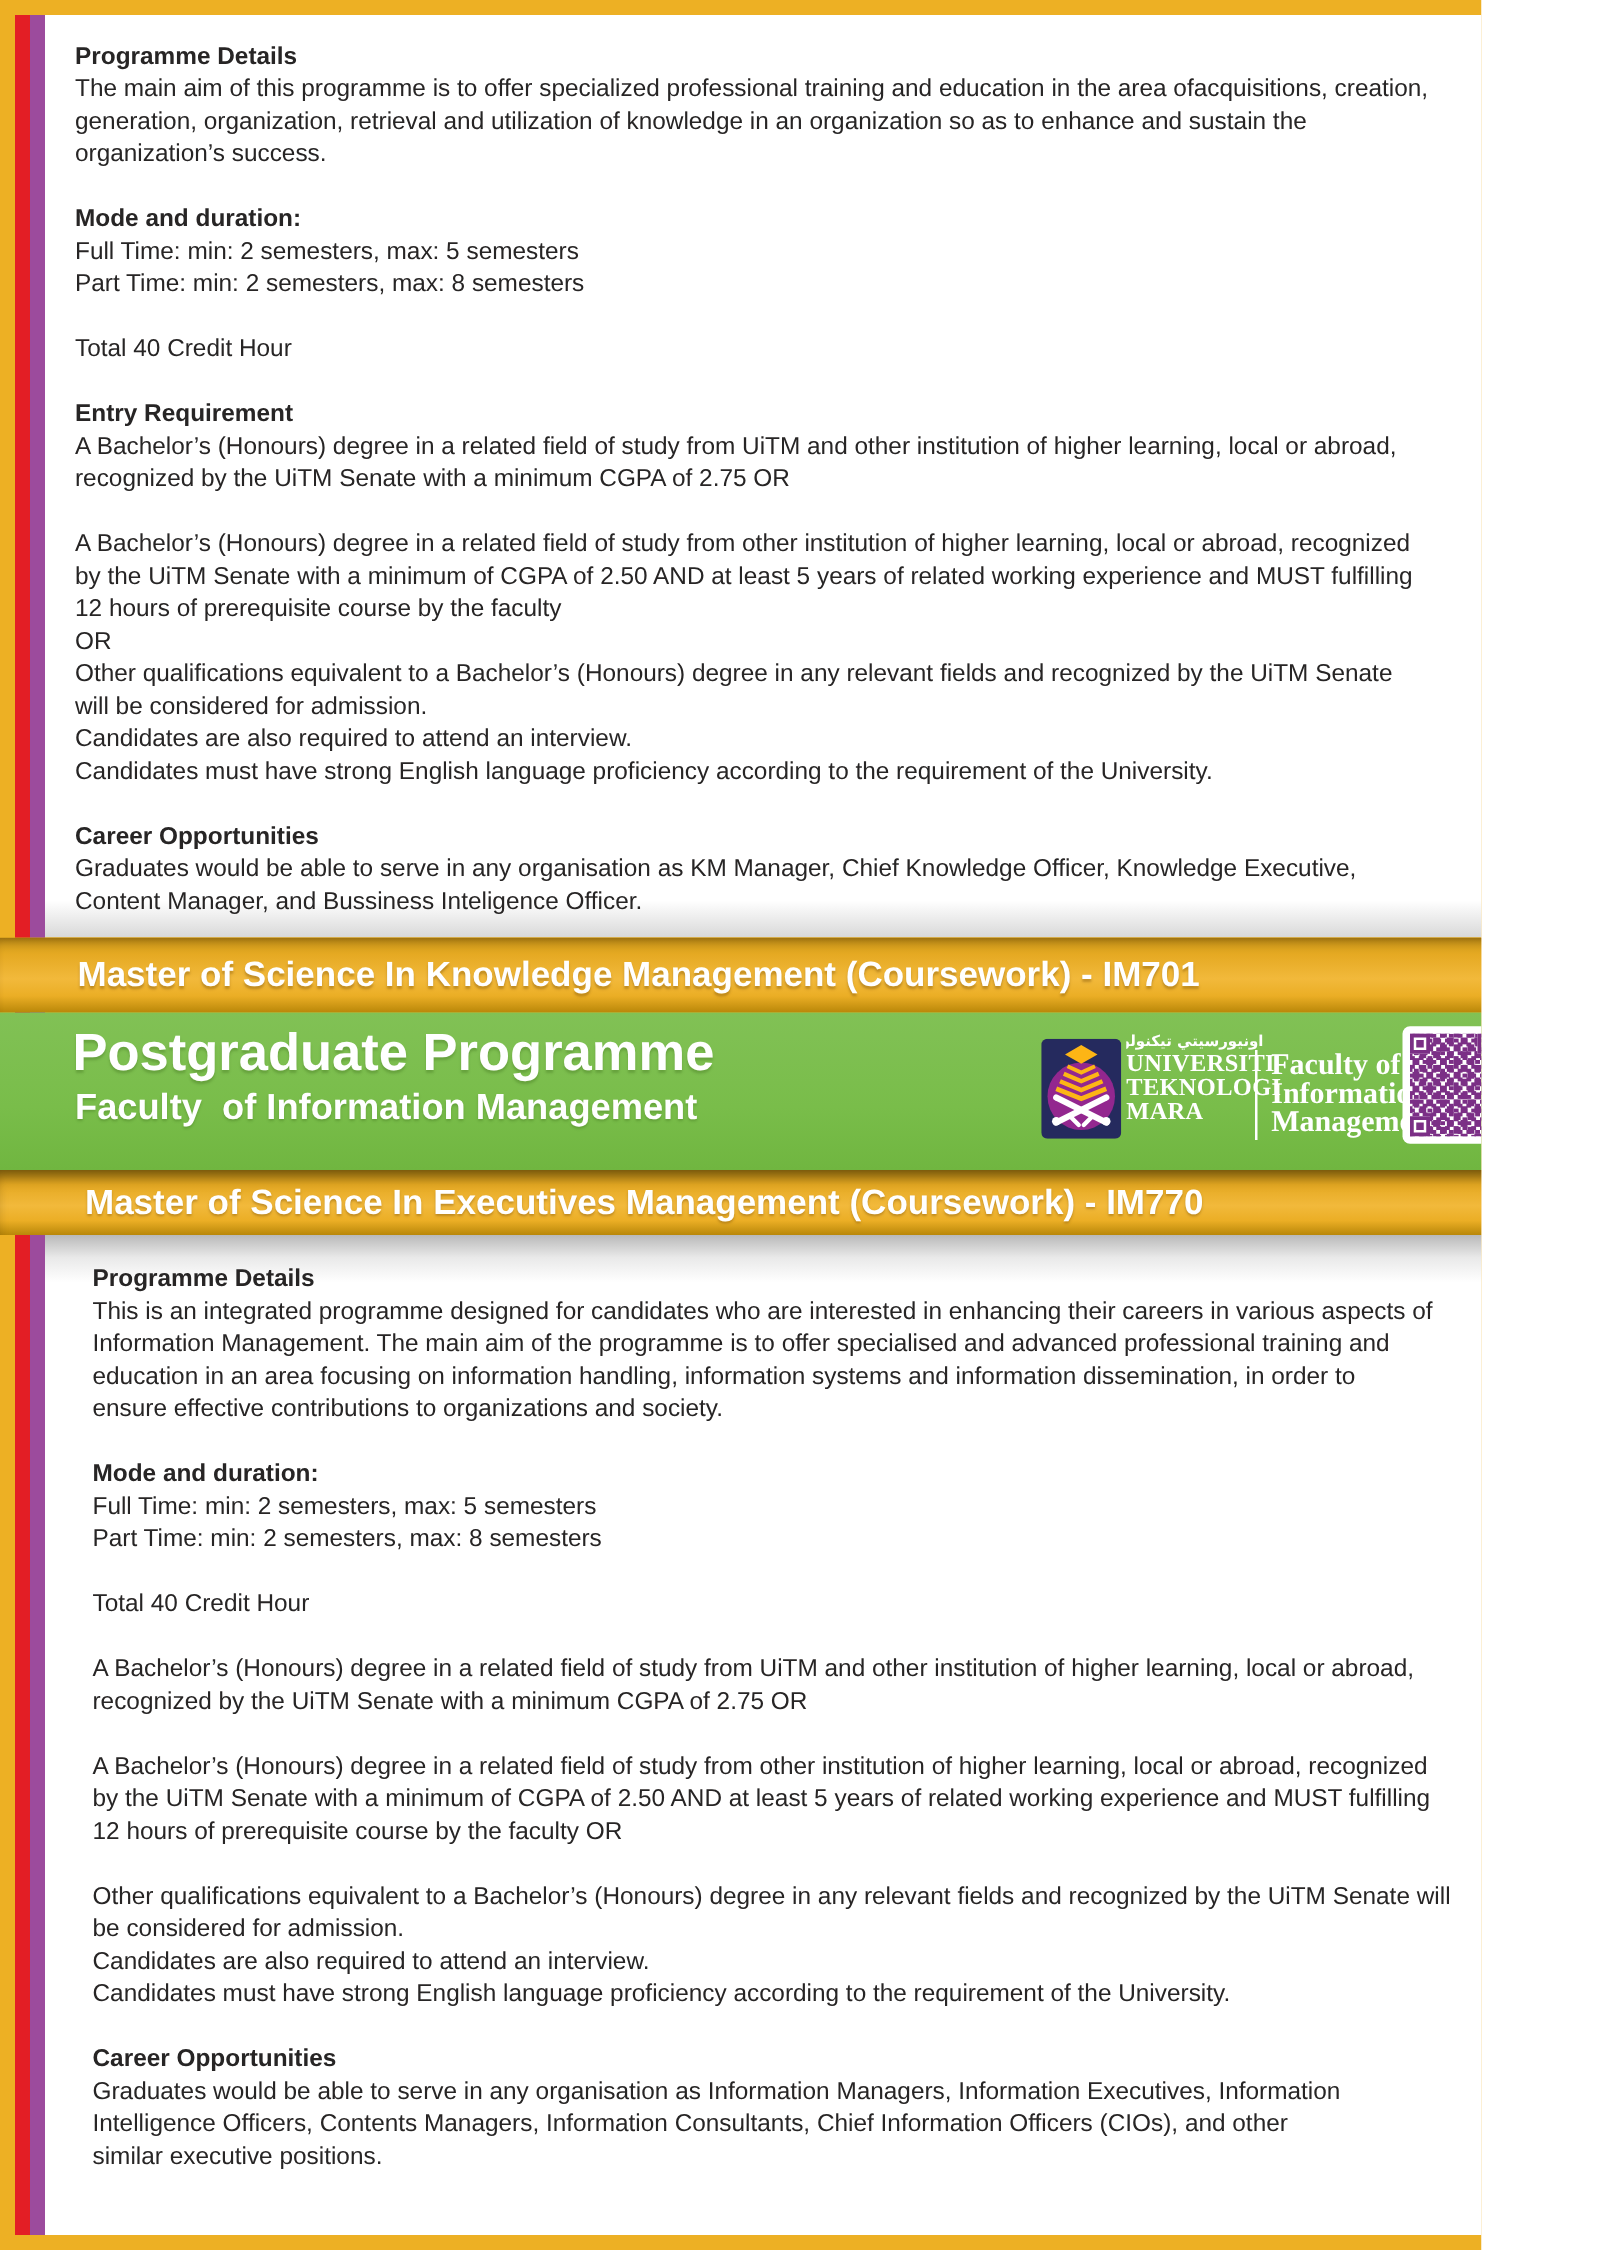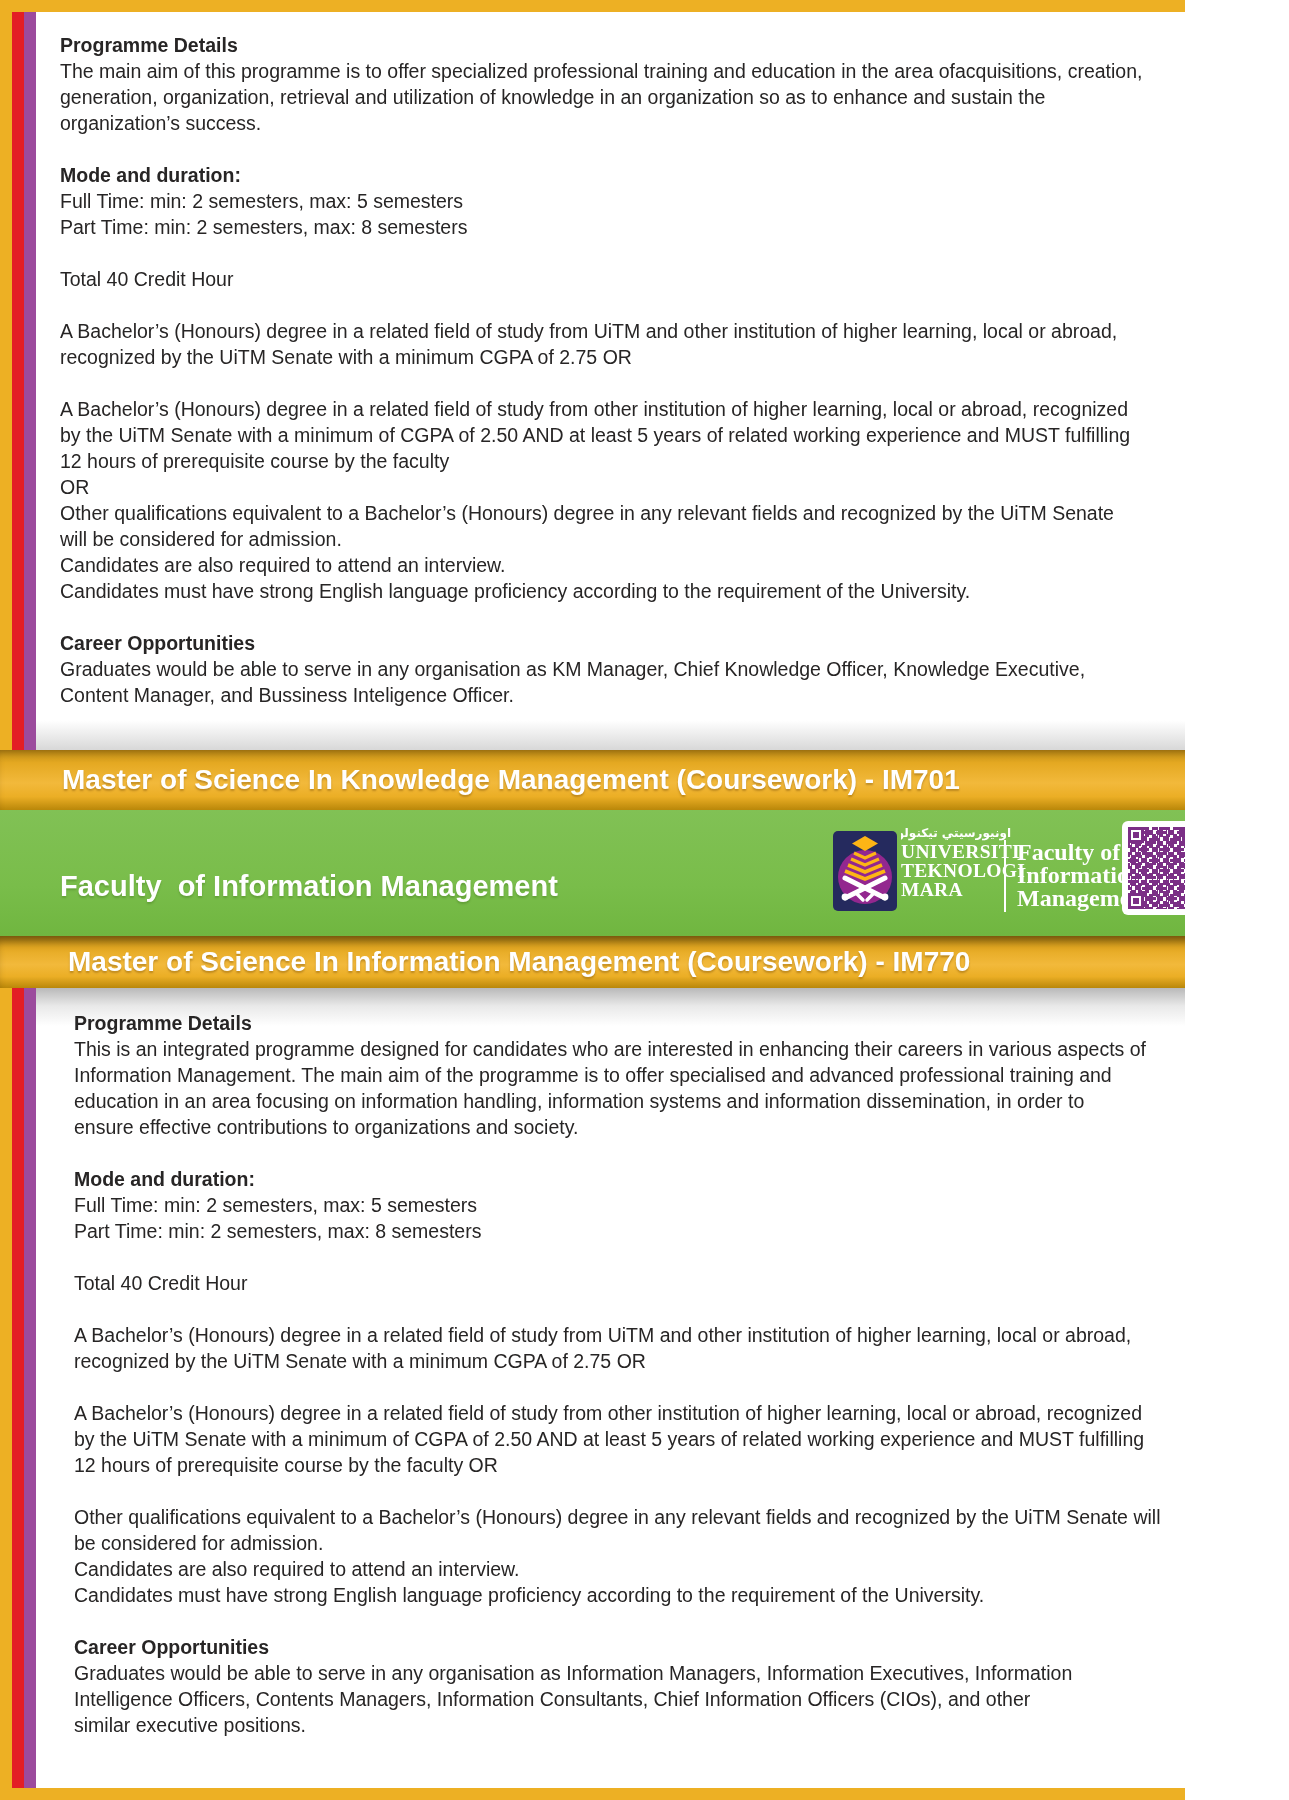--- a/index.html
+++ b/index.html
@@ -111,20 +111,21 @@
     </div>
     <div class="block">
       <div class="h">Mode and duration:</div>
       <div class="para">Full Time: min: 2 semesters, max: 5 semesters
 Part Time: min: 2 semesters, max: 8 semesters</div>
     </div>
     <div class="block">
       <div class="para">Total 40 Credit Hour</div>
     </div>
     <div class="block">
+      <div class="h">Entry Requirement</div>
       <div class="para">A Bachelor’s (Honours) degree in a related field of study from UiTM and other institution of higher learning, local or abroad,
 recognized by the UiTM Senate with a minimum CGPA of 2.75 OR</div>
       <div class="para gap-above">A Bachelor’s (Honours) degree in a related field of study from other institution of higher learning, local or abroad, recognized
 by the UiTM Senate with a minimum of CGPA of 2.50 AND at least 5 years of related working experience and MUST fulfilling
 12 hours of prerequisite course by the faculty
 OR
 Other qualifications equivalent to a Bachelor’s (Honours) degree in any relevant fields and recognized by the UiTM Senate
 will be considered for admission.
 Candidates are also required to attend an interview.
 Candidates must have strong English language proficiency according to the requirement of the University.</div>
@@ -134,20 +135,21 @@
       <div class="para">Graduates would be able to serve in any organisation as KM Manager, Chief Knowledge Officer, Knowledge Executive,
 Content Manager, and Bussiness Inteligence Officer.</div>
     </div>
   </section>
 
   <div class="banner banner-gold banner-im701">
     <span class="banner-text">Master of Science In Knowledge Management (Coursework) - IM701</span>
   </div>
 
   <div class="banner banner-green">
+    <div class="green-title">Postgraduate Programme</div>
     <div class="green-subtitle">Faculty  of Information Management</div>
 
     <div class="crest">
       <svg width="64" height="80" viewBox="0 0 64 80" xmlns="http://www.w3.org/2000/svg">
         <rect x="0" y="0" width="64" height="80" rx="5" fill="#252A5E"></rect>
         <circle cx="32" cy="46" r="27" fill="#93278F"></circle>
         <polygon points="32,5 45,12.5 32,20 19,12.5" fill="#FDB515"></polygon>
         <path d="M21 22 L32 27 L43 22" stroke="#FDB515" stroke-width="3.2" fill="none"></path>
         <path d="M18 28 L32 34 L46 28" stroke="#FDB515" stroke-width="3.4" fill="none"></path>
         <path d="M15 34 L32 41 L49 34" stroke="#FDB515" stroke-width="3.6" fill="none"></path>
@@ -176,21 +178,21 @@
     <div class="qr">
       <div class="qr-inner">
         <div class="qr-finder tl"></div>
         <div class="qr-finder tr"></div>
         <div class="qr-finder bl"></div>
       </div>
     </div>
   </div>
 
   <div class="banner banner-gold banner-im770">
-    <span class="banner-text">Master of Science In Information Management (Coursework) - IM770</span>
+    <span class="banner-text">Master of Science In Executives Management (Coursework) - IM770</span>
   </div>
 
   <section class="sheet sheet-bottom">
     <div class="block">
       <div class="h">Programme Details</div>
       <div class="para">This is an integrated programme designed for candidates who are interested in enhancing their careers in various aspects of
 Information Management. The main aim of the programme is to offer specialised and advanced professional training and
 education in an area focusing on information handling, information systems and information dissemination, in order to
 ensure effective contributions to organizations and society.</div>
     </div>

